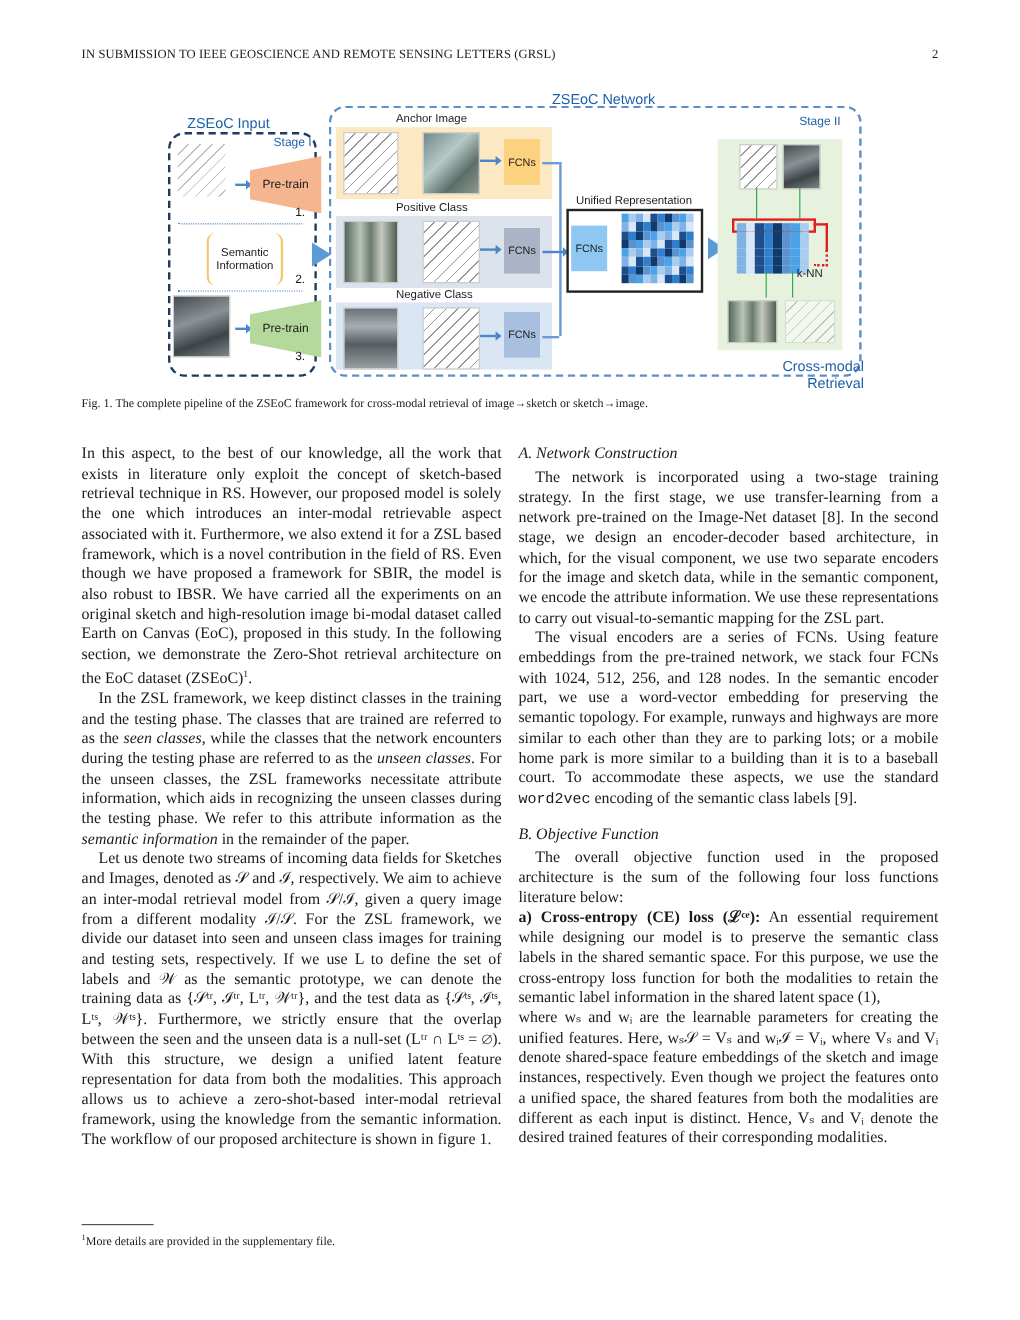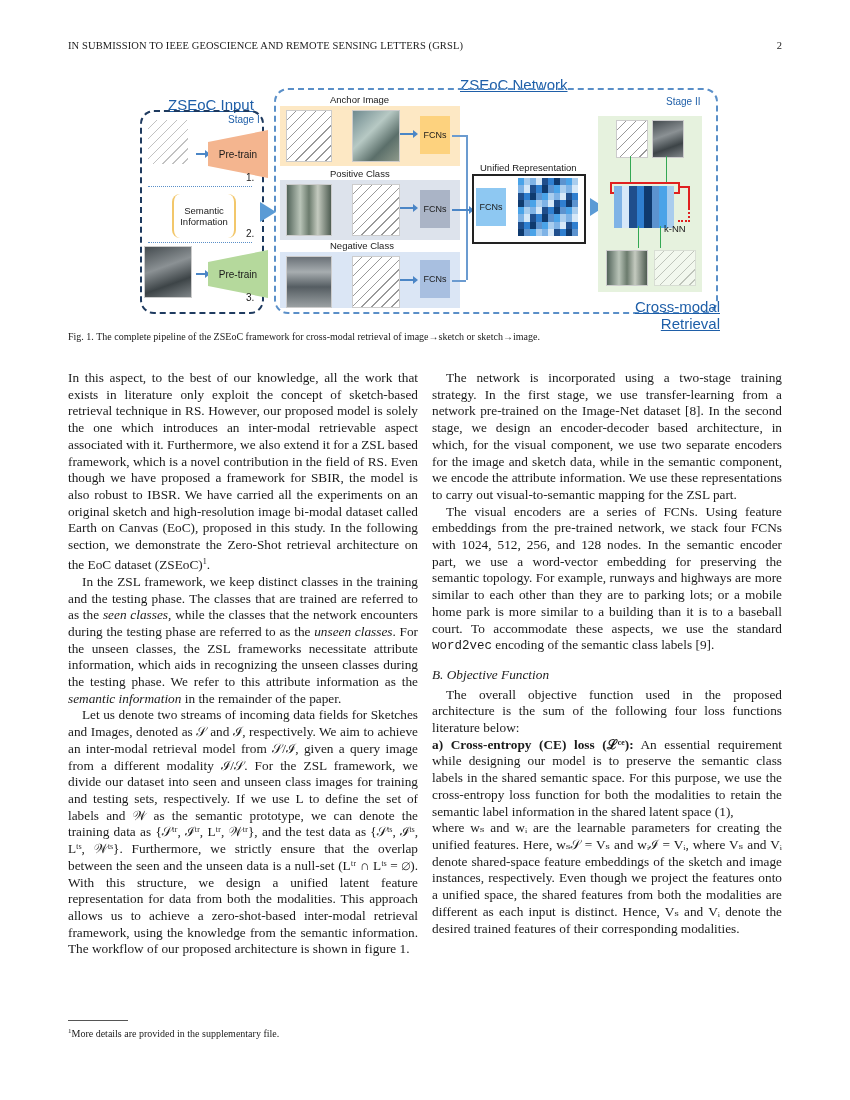--- a/index.html
+++ b/index.html
@@ -3,21 +3,21 @@
 <meta charset="utf-8">
 <style>
   html, body { margin:0; padding:0; background:#fff; }
   body { width:850px; height:1100px; position:relative; overflow:hidden;
          font-family:"Liberation Serif","DejaVu Serif",serif; color:#1a1a1a; }
   .header { position:absolute; top:40px; left:68px; right:68px; font-size:10.5px; letter-spacing:0.1px; }
   .header .page-num { position:absolute; right:0; top:0; }
 
   
   .figure { position:absolute; left:140px; top:76px; width:580px; height:245px; font-family:"Liberation Sans","DejaVu Sans",sans-serif; }
-  .fig-label { position:absolute; font-size:15px; color:#1f5fa8;text-decoration:underline; }
+  .fig-label { position:absolute; font-size:12px; color:#1f5fa8; }
   .dash-box { position:absolute; border:2px dashed #1e3a5f; border-radius:14px; }
   .dash-box.blue { border-color:#5a8fc8; }
   .stage { position:absolute; font-size:10px; color:#1f5fa8; }
   .thumb { position:absolute; border:1px solid #ccc; }
   .sketch { background:repeating-linear-gradient(135deg,#fff 0 6px,#999 6px 7px); }
   .photo1 { background:linear-gradient(135deg,#6f8a8f,#b7c9c4 40%,#5b6f6a 70%,#8e9a8b); }
   .photo2 { background:linear-gradient(90deg,#52645a,#b9c4b8 30%,#6b7b6d 50%,#c4cabf 70%,#4f5d52); }
   .photo3 { background:linear-gradient(180deg,#6a7177,#a7adb0 30%,#555d62 60%,#9aa0a2); }
   .photo4 { background:linear-gradient(160deg,#444b4f,#8b9194 40%,#3d4447 70%,#7f8588); }
   .trap { position:absolute; width:60px; height:48px; clip-path:polygon(0 25%,100% 0,100% 100%,0 75%); display:flex; align-items:center; justify-content:center; font-size:10px; }
@@ -48,21 +48,21 @@
 </head>
 <body>
 
 <div class="header">
   <span>IN SUBMISSION TO IEEE GEOSCIENCE AND REMOTE SENSING LETTERS (GRSL)</span>
   <span class="page-num">2</span>
 </div>
 
 <div class="figure">
   <div class="fig-label" style="left:320px;top:0px;">ZSEoC Network</div>
-  <div class="fig-label" style="left:28px;top:20px;">ZSEoC Input</div>
+  <div class="fig-label" style="left:16px;top:20px;">ZSEoC Input</div>
 
   <div class="dash-box" style="left:0;top:34px;width:120px;height:200px;"></div>
   <div class="dash-box blue" style="left:134px;top:12px;width:440px;height:222px;"></div>
   <div class="stage" style="left:88px;top:38px;">Stage I</div>
   <div class="stage" style="left:526px;top:20px;">Stage II</div>
 
   <div class="thumb sketch" style="left:8px;top:44px;width:40px;height:44px;border:none;opacity:.6;"></div>
   <div class="arrow-h" style="left:56px;top:77px;width:10px;"></div>
   <div class="trap" style="left:68px;top:54px;background:#f4b58f;">
       <span>Pre-train</span>
@@ -269,19 +269,20 @@
 <div class="col" style="left:68px;top:370px;">
   <p><span>In this aspect, to the best of our knowledge, all the work that exists in literature only exploit the concept of sketch-based retrieval technique in RS. However, our proposed model is solely the one which introduces an inter-modal retrievable aspect associated with it. Furthermore, we also extend it for a ZSL based framework, which is a novel contribution in the field of RS. Even though we have proposed a framework for SBIR, the model is also robust to IBSR. We have carried all the experiments on an original sketch and high-resolution image bi-modal dataset called Earth on Canvas (EoC), proposed in this study. In the following section, we demonstrate the Zero-Shot retrieval architecture on the EoC dataset (ZSEoC)</span><sup style="font-size:8px">1</sup>.</p>
   <p class="ind"><span>In the ZSL framework, we keep distinct classes in the training and the testing phase. The classes that are trained are referred to as the </span><em>seen classes</em><span>, while the classes that the network encounters during the testing phase are referred to as the </span><em>unseen classes</em><span>. For the unseen classes, the ZSL frameworks necessitate attribute information, which aids in recognizing the unseen classes during the testing phase. We refer to this attribute information as the </span><em>semantic information</em><span> in the remainder of the paper.</span></p>
   <p class="ind">Let us denote two streams of incoming data fields for Sketches and Images, denoted as 𝒮 and ℐ, respectively. We aim to achieve an inter-modal retrieval model from 𝒮/ℐ, given a query image from a different modality ℐ/𝒮. For the ZSL framework, we divide our dataset into seen and unseen class images for training and testing sets, respectively. If we use L to define the set of labels and 𝒲 as the semantic prototype, we can denote the training data as {𝒮ᵗʳ, ℐᵗʳ, Lᵗʳ, 𝒲ᵗʳ}, and the test data as {𝒮ᵗˢ, ℐᵗˢ, Lᵗˢ, 𝒲ᵗˢ}. Furthermore, we strictly ensure that the overlap between the seen and the unseen data is a null-set (Lᵗʳ ∩ Lᵗˢ = ∅). With this structure, we design a unified latent feature representation for data from both the modalities. This approach allows us to achieve a zero-shot-based inter-modal retrieval framework, using the knowledge from the semantic information. The workflow of our proposed architecture is shown in figure 1.</p>
 </div>
 
 <div class="fn-rule"></div>
 <div class="footnote"><sup style="font-size:7px">1</sup><span>More details are provided in the supplementary file.</span></div>
 
 <div class="col" style="left:432px;top:370px;">
+  <div class="subsec">A. Network Construction</div>
   <p class="ind">The network is incorporated using a two-stage training strategy. In the first stage, we use transfer-learning from a network pre-trained on the Image-Net dataset [8]. In the second stage, we design an encoder-decoder based architecture, in which, for the visual component, we use two separate encoders for the image and sketch data, while in the semantic component, we encode the attribute information. We use these representations to carry out visual-to-semantic mapping for the ZSL part.</p>
   <p class="ind"><span>The visual encoders are a series of FCNs. Using feature embeddings from the pre-trained network, we stack four FCNs with 1024, 512, 256, and 128 nodes. In the semantic encoder part, we use a word-vector embedding for preserving the semantic topology. For example, runways and highways are more similar to each other than they are to parking lots; or a mobile home park is more similar to a building than it is to a baseball court. To accommodate these aspects, we use the standard </span><span class="mono">word2vec</span><span> encoding of the semantic class labels [9].</span></p>
   <div class="subsec gap">B. Objective Function</div>
   <p class="ind">The overall objective function used in the proposed architecture is the sum of the following four loss functions literature below:</p>
   <p><b>a) Cross-entropy (CE) loss (ℒᶜᵉ):</b><span> An essential requirement while designing our model is to preserve the semantic class labels in the shared semantic space. For this purpose, we use the cross-entropy loss function for both the modalities to retain the semantic label information in the shared latent space (1),</span></p>
   <p>where wₛ and wᵢ are the learnable parameters for creating the unified features. Here, wₛ𝒮 = Vₛ and wᵢℐ = Vᵢ, where Vₛ and Vᵢ denote shared-space feature embeddings of the sketch and image instances, respectively. Even though we project the features onto a unified space, the shared features from both the modalities are different as each input is distinct. Hence, Vₛ and Vᵢ denote the desired trained features of their corresponding modalities.</p>
 </div>
 
 </body></html>

